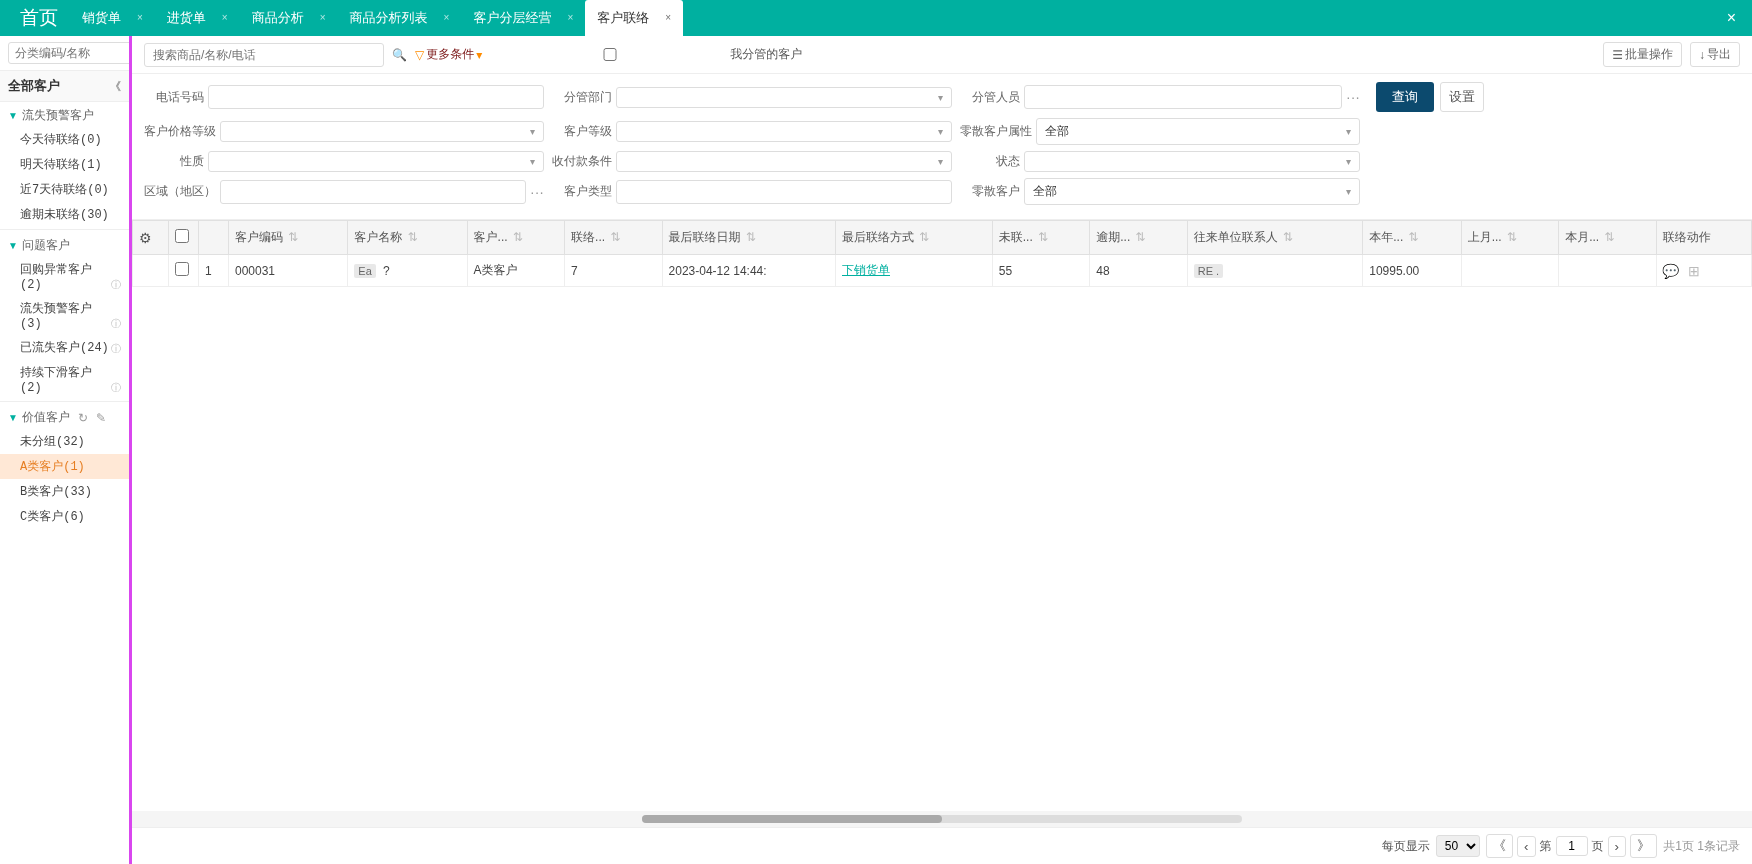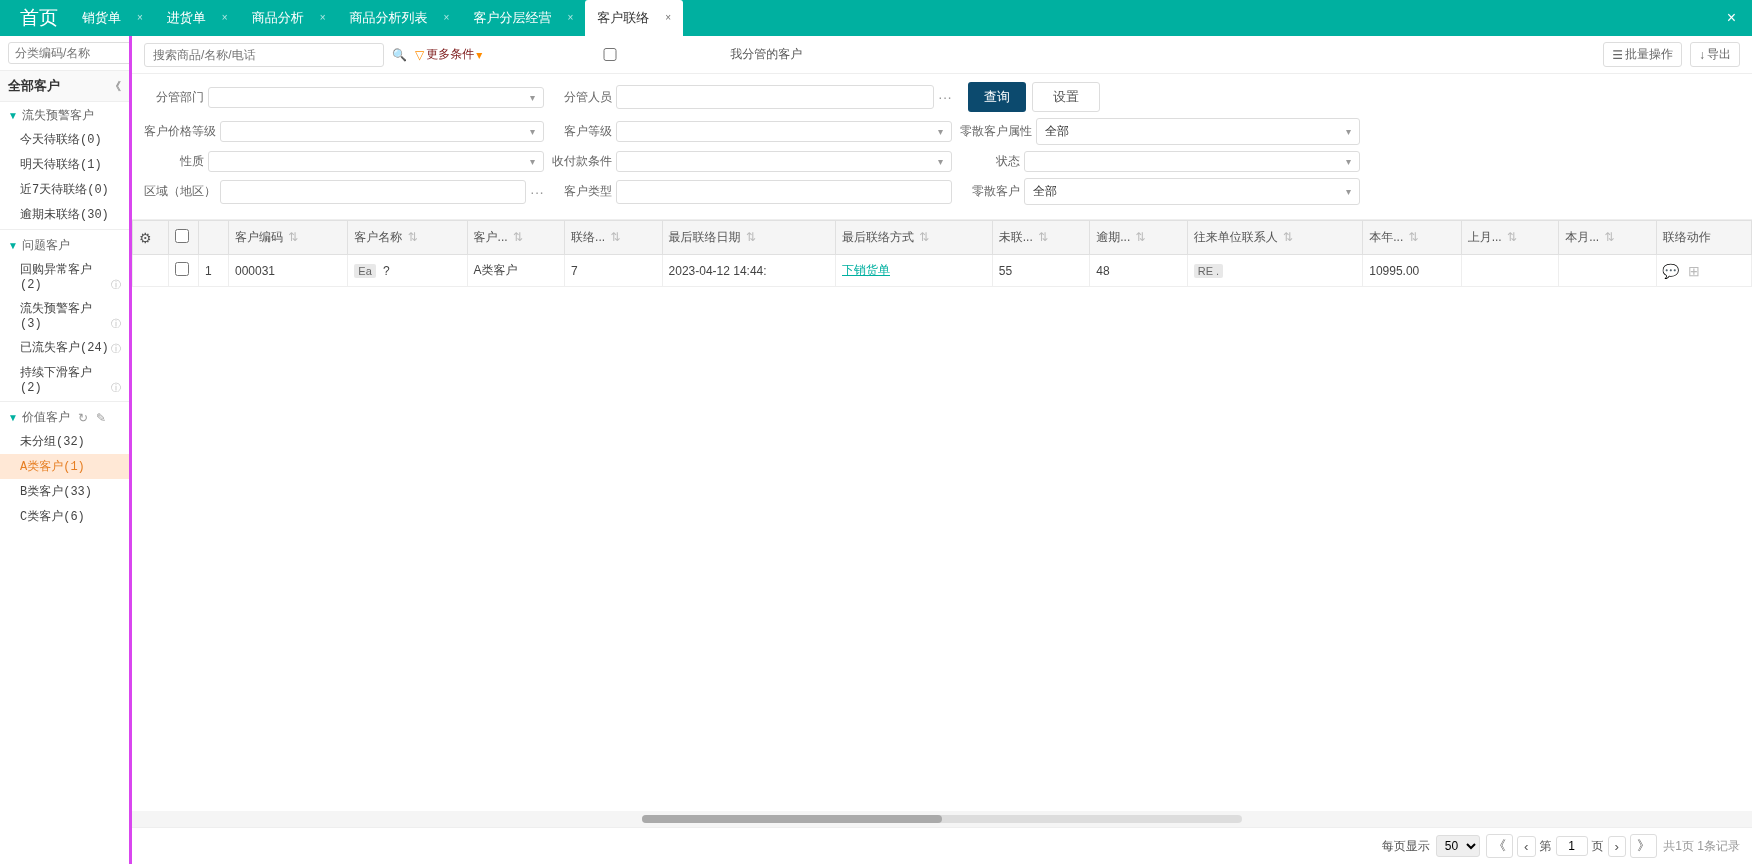--- a/index.html
+++ b/index.html
@@ -46,21 +46,21 @@
     
     .filter-area { background: #fff; padding: 8px 12px; border-bottom: 1px solid #eee; }
     .filter-row { display: flex; align-items: center; gap: 8px; margin-bottom: 6px; flex-wrap: wrap; }
     .filter-item { display: flex; align-items: center; gap: 4px; flex: 1; min-width: 250px; max-width: 400px; }
     .filter-item label { color: #666; white-space: nowrap; min-width: 60px; text-align: right; font-size: 12px; }
     .filter-select { flex: 1; border: 1px solid #ddd; border-radius: 3px; padding: 4px 8px; font-size: 12px; display: flex; align-items: center; justify-content: space-between; cursor: pointer; background: #fff; color: #333; }
     .filter-select .arrow { color: #999; font-size: 10px; }
     .filter-input { flex: 1; border: 1px solid #ddd; border-radius: 3px; padding: 4px 8px; font-size: 12px; outline: none; }
     .filter-dots { color: #999; cursor: pointer; font-size: 14px; }
     .query-btn { background: #0c4a6e; color: #fff; border: none; border-radius: 3px; padding: 5px 16px; font-size: 13px; cursor: pointer; margin-left: 8px; }
-    .settings-btn { border: 1px solid #ddd; background: #fff; color: #555; border-radius: 3px; padding: 5px 20px; font-size: 13px; cursor: pointer; }
+    .settings-btn { border: 1px solid #ddd; background: #fff; color: #555; border-radius: 3px; padding: 5px 8px; font-size: 13px; cursor: pointer; }
 
     
     .table-container { flex: 1; overflow: auto; background: #fff; }
     table { width: 100%; border-collapse: collapse; font-size: 12px; }
     thead tr { background: #f5f5f5; }
     thead th { padding: 8px 6px; border: 1px solid #e0e0e0; text-align: left; font-weight: normal; color: #555; white-space: nowrap; position: relative; }
     thead th .sort-icon { color: #bbb; margin-left: 2px; }
     tbody tr { border-bottom: 1px solid #eee; }
     tbody td { padding: 7px 6px; border: 1px solid #eee; color: #444; white-space: nowrap; }
     .link-text { color: #00b0a0; text-decoration: underline; cursor: pointer; }
@@ -212,20 +212,24 @@
         <div class="export-btn">
           <span>↓</span>
           <span>导出</span>
         </div>
       </div>
     </div>
 
     <div class="filter-area">
 
       <div class="filter-row">
+        <div class="filter-item">
+          <label>电话号码</label>
+          <input class="filter-input" type="text" style="">
+        </div>
         <div class="filter-item">
           <label>分管部门</label>
           <div class="filter-select">
             <span></span>
             <span class="arrow">▾</span>
           </div>
         </div>
         <div class="filter-item">
           <label>分管人员</label>
           <div style="flex:1;display:flex;align-items:center;gap:4px;">

